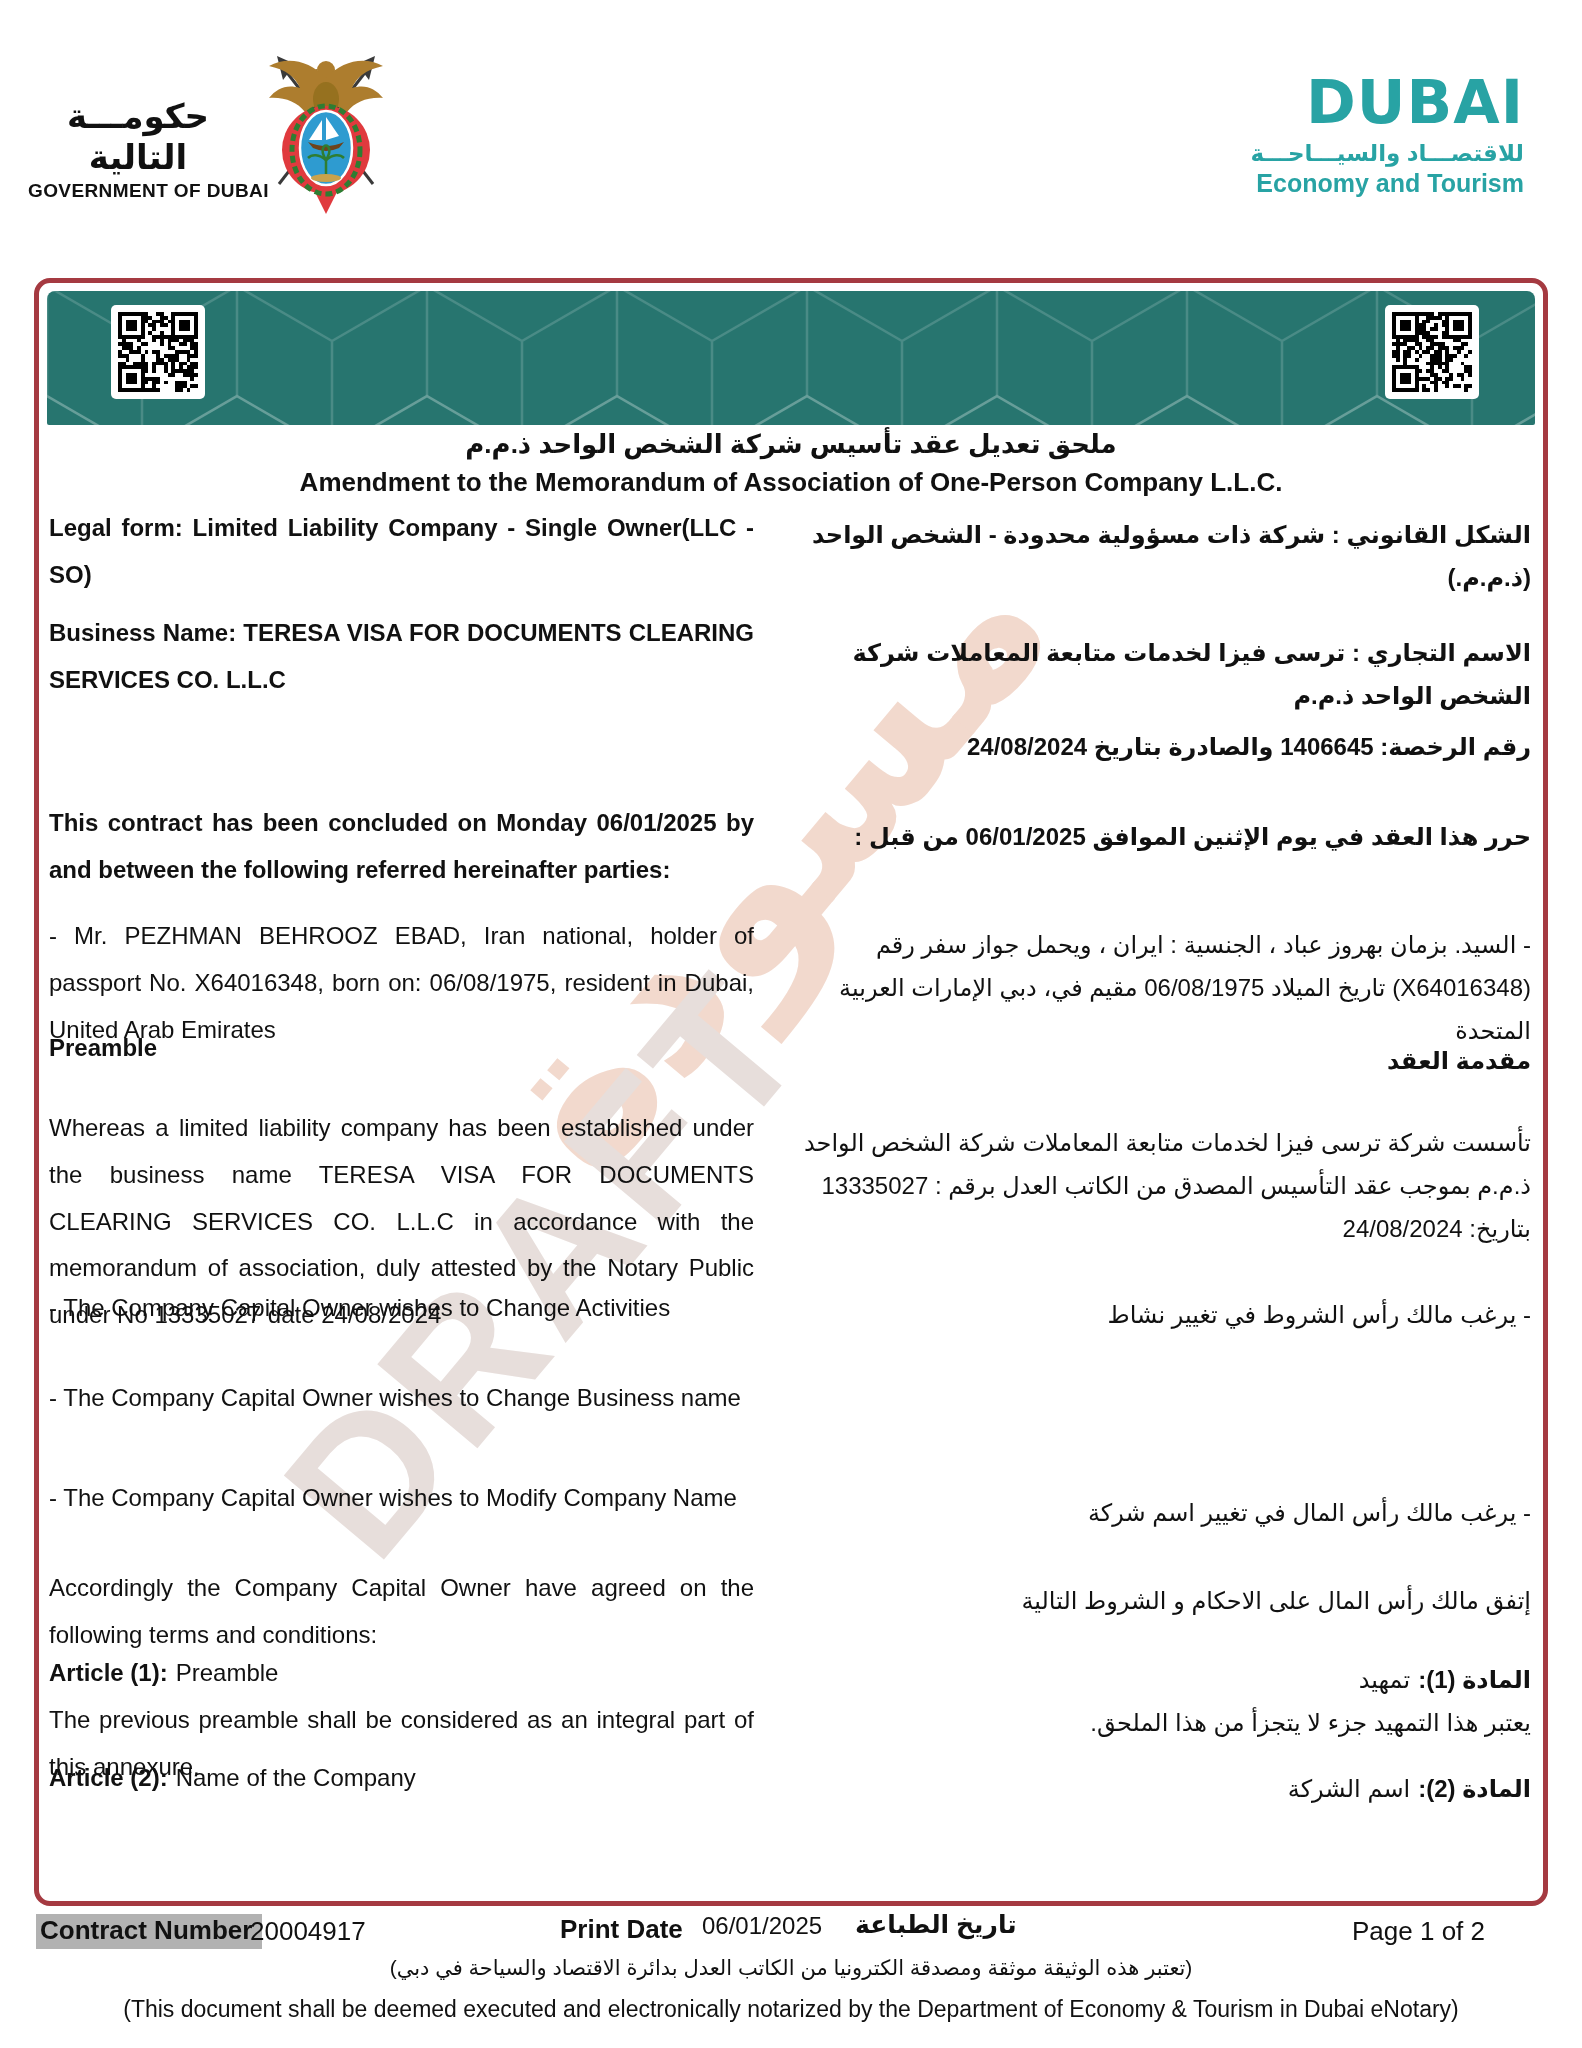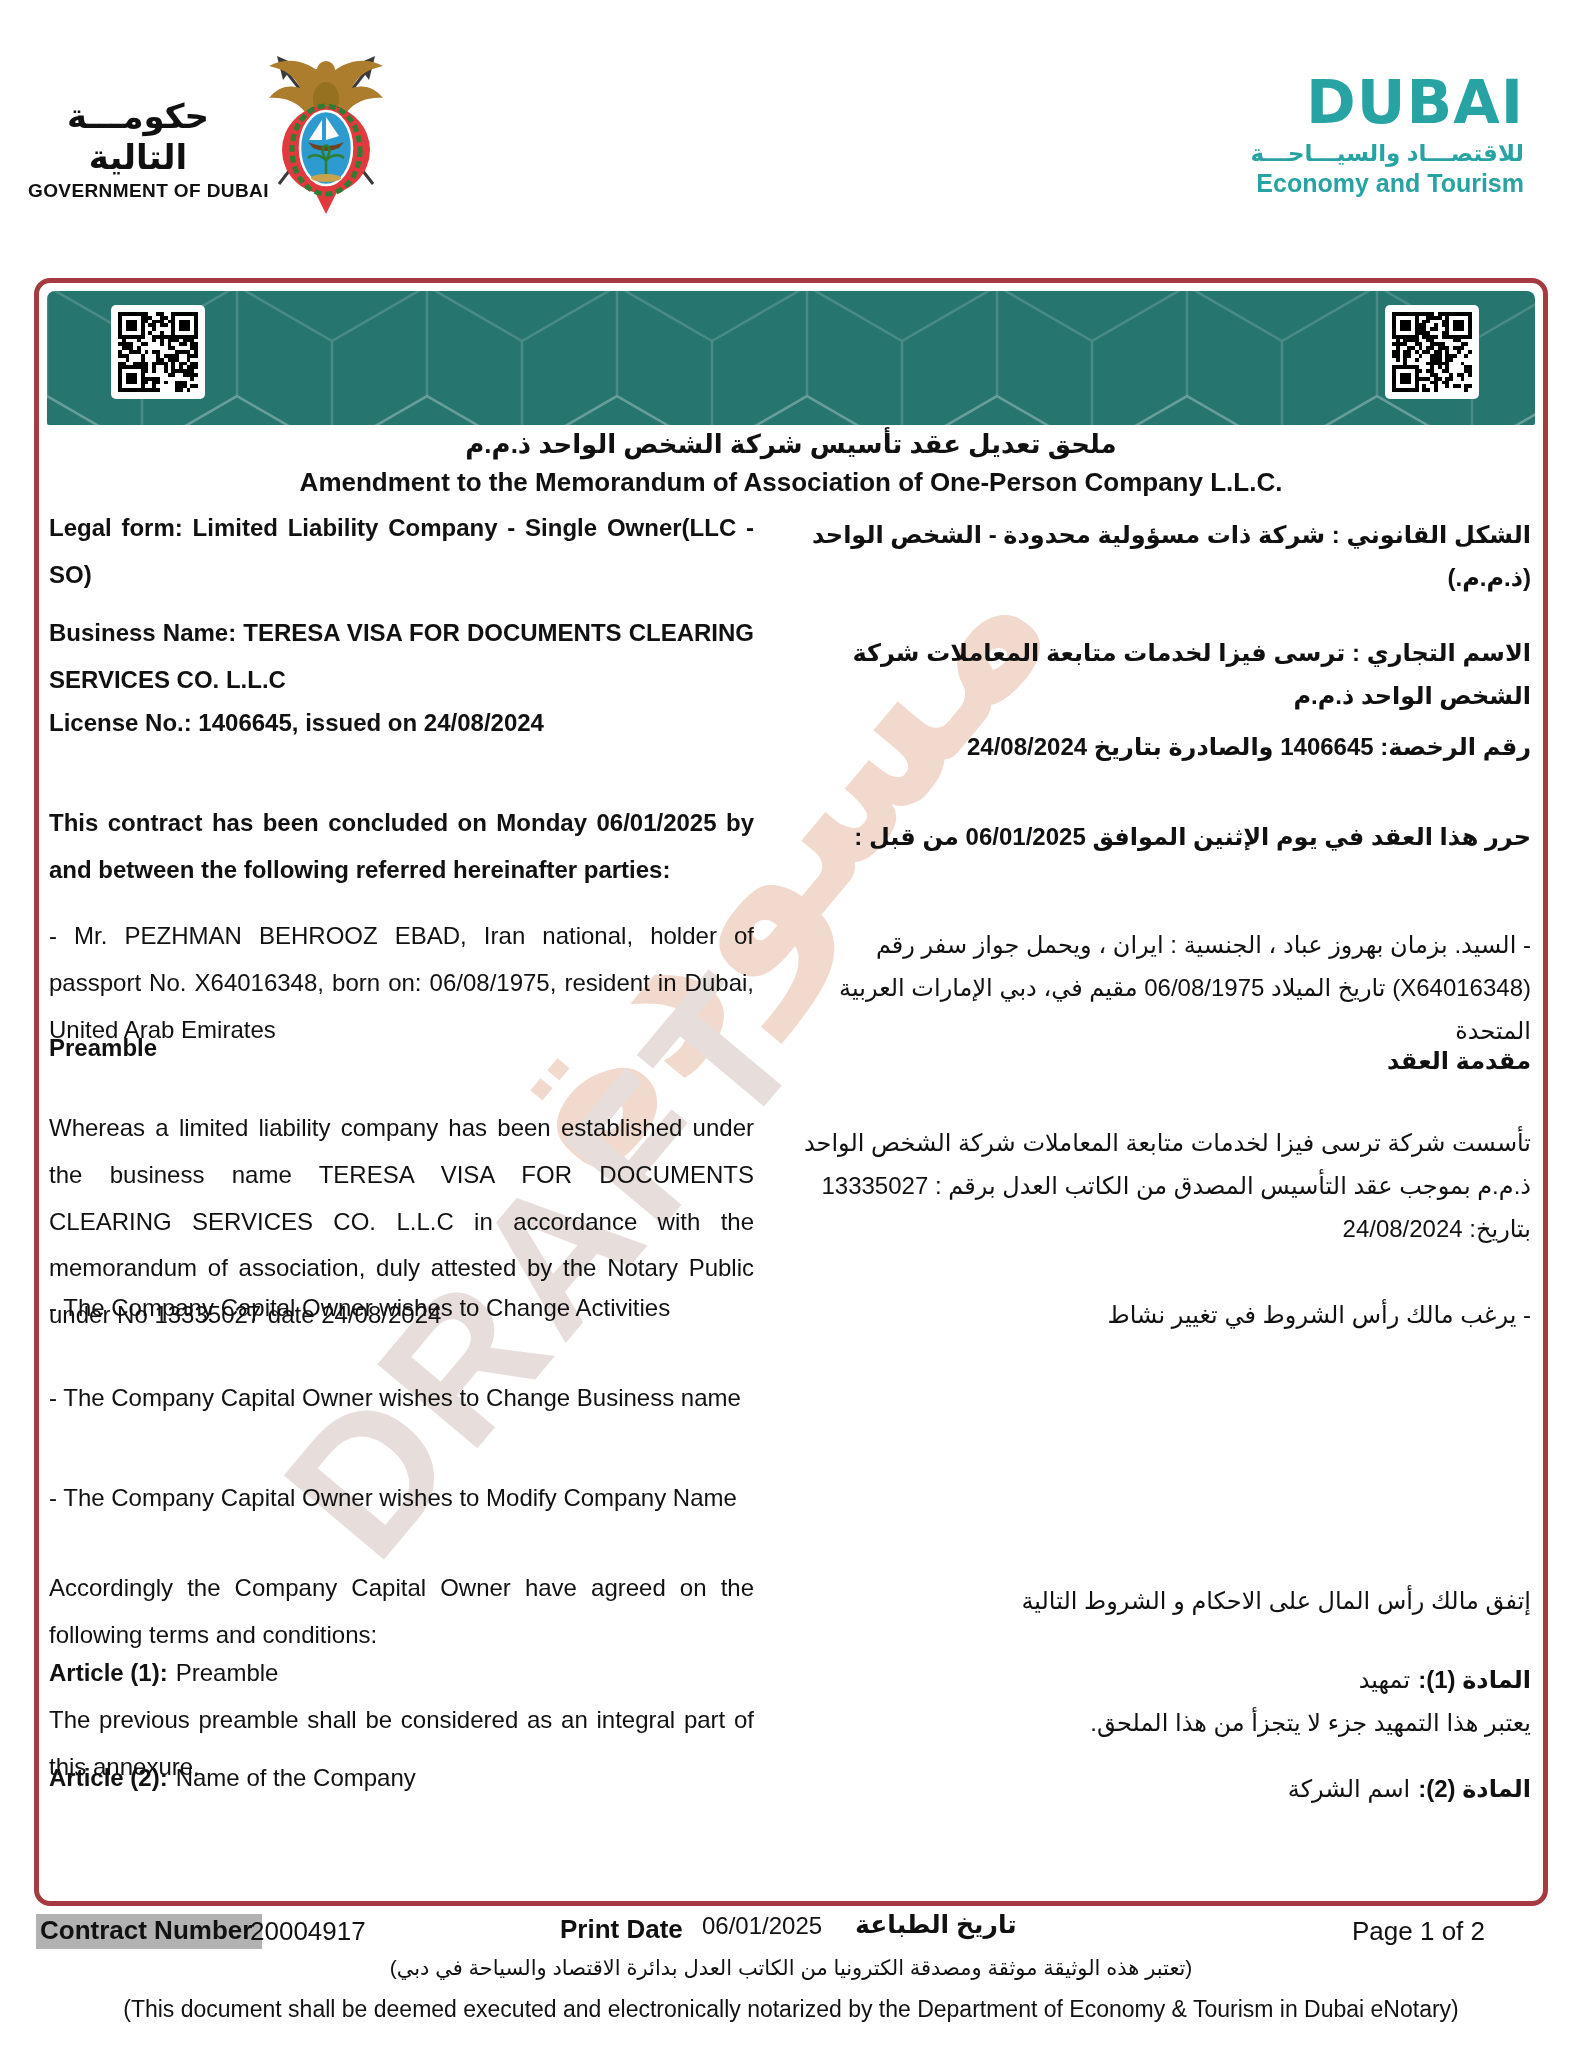--- a/index.html
+++ b/index.html
@@ -626,41 +626,41 @@
 
   <div class="title-ar">ملحق تعديل عقد تأسيس شركة الشخص الواحد ذ.م.م</div>
   <div class="title-en">Amendment to the Memorandum of Association of One-Person Company L.L.C.</div>
 
   <div class="row en b" style="top:222px">Legal form: Limited Liability Company - Single Owner(LLC - SO)</div>
   <div class="row ar b" style="top:230px">الشكل القانوني : شركة ذات مسؤولية محدودة - الشخص الواحد (ذ.م.م.)</div>
 
   <div class="row ar b" style="top:348px">الاسم التجاري : ترسى فيزا لخدمات متابعة المعاملات شركة الشخص الواحد ذ.م.م</div>
   <div class="row en b" style="top:327px">Business Name: TERESA VISA FOR DOCUMENTS CLEARING SERVICES CO. L.L.C</div>
 
-  <div class="row en b" style="top:417px">License No.: 1406645, issued on 24/08/2024</div>
   <div class="row ar b" style="top:442px">رقم الرخصة: 1406645 والصادرة بتاريخ 24/08/2024</div>
 
   <div class="row en b" style="top:517px">This contract has been concluded on Monday 06/01/2025 by and between the following referred hereinafter parties:</div>
   <div class="row ar b" style="top:532px">حرر هذا العقد في يوم الإثنين الموافق 06/01/2025 من قبل :</div>
 
   <div class="row en" style="top:630px">- Mr. PEZHMAN BEHROOZ EBAD, Iran national, holder of passport No. X64016348, born on: 06/08/1975, resident in Dubai, United Arab Emirates</div>
   <div class="row ar" style="top:640px">- السيد. بزمان بهروز عباد ، الجنسية : ايران ، ويحمل جواز سفر رقم (X64016348) تاريخ الميلاد 06/08/1975 مقيم في، دبي الإمارات العربية المتحدة</div>
 
   <div class="row en b" style="top:742px">Preamble</div>
   <div class="row ar b" style="top:756px">مقدمة العقد</div>
 
   <div class="row en" style="top:822px">Whereas a limited liability company has been established under the business name TERESA VISA FOR DOCUMENTS CLEARING SERVICES CO. L.L.C in accordance with the memorandum of association, duly attested by the Notary Public under No 13335027 date 24/08/2024</div>
   <div class="row ar" style="top:838px">تأسست شركة ترسى فيزا لخدمات متابعة المعاملات شركة الشخص الواحد ذ.م.م بموجب عقد التأسيس المصدق من الكاتب العدل برقم : 13335027 بتاريخ: 24/08/2024</div>
 
   <div class="row en" style="top:1002px">- The Company Capital Owner wishes to Change Activities</div>
   <div class="row ar" style="top:1010px">- يرغب مالك رأس الشروط في تغيير نشاط</div>
 
   <div class="row en" style="top:1092px">- The Company Capital Owner wishes to Change Business name</div>
 
   <div class="row en" style="top:1192px">- The Company Capital Owner wishes to Modify Company Name</div>
+  <div class="row ar" style="top:1208px">- يرغب مالك رأس المال في تغيير اسم شركة</div>
 
   <div class="row en" style="top:1282px">Accordingly the Company Capital Owner have agreed on the following terms and conditions:</div>
   <div class="row ar" style="top:1296px">إتفق مالك رأس المال على الاحكام و الشروط التالية</div>
 
   <div class="row en" style="top:1367px">
     <span class="b">Article (1):</span><span class="gap"></span><span>Preamble</span>
     <div>The previous preamble shall be considered as an integral part of this annexure.</div>
   </div>
   <div class="row ar" style="top:1375px">
     <span class="b">المادة (1):</span><span class="gap"></span><span>تمهيد</span>

